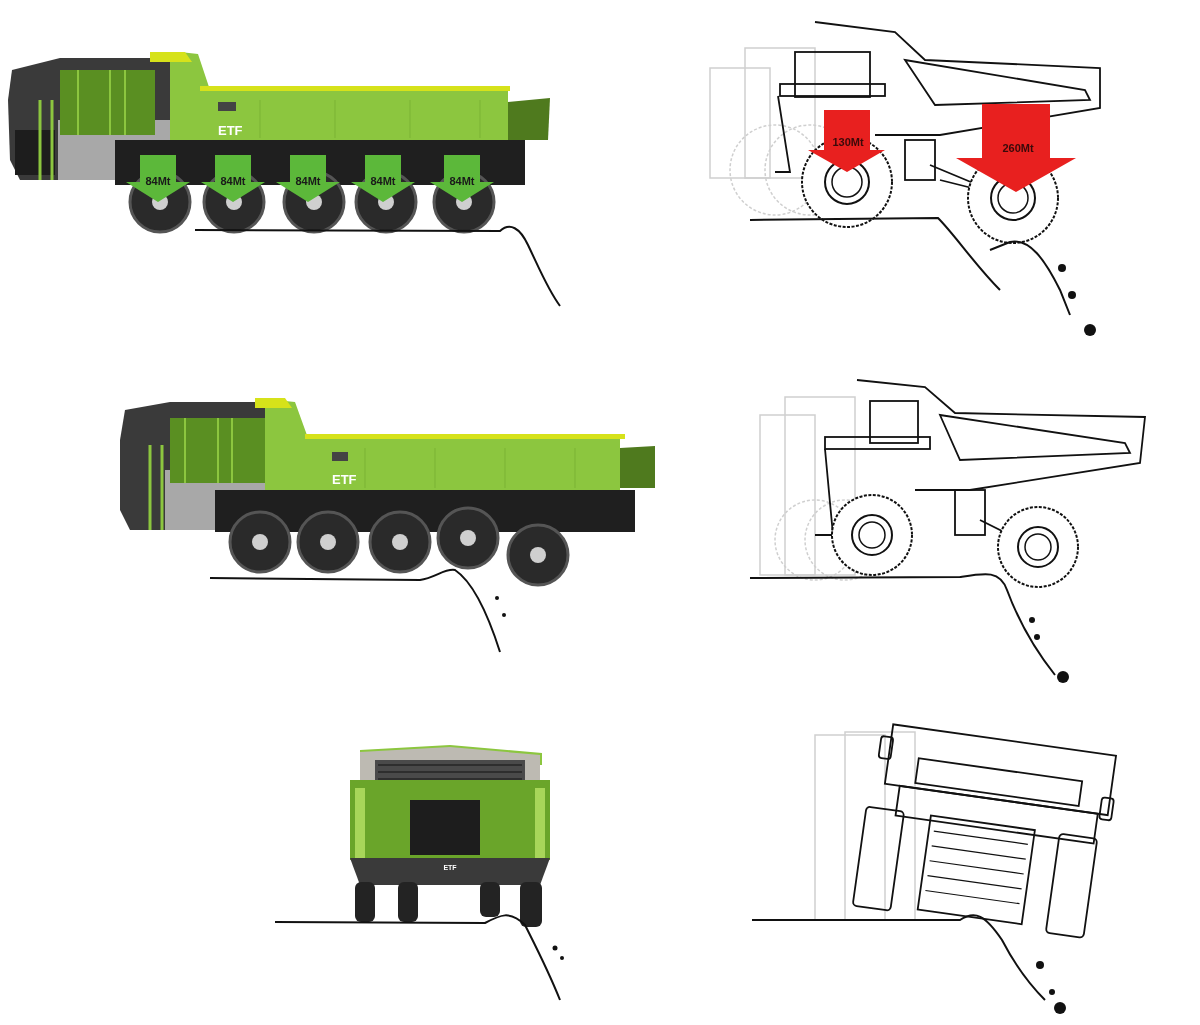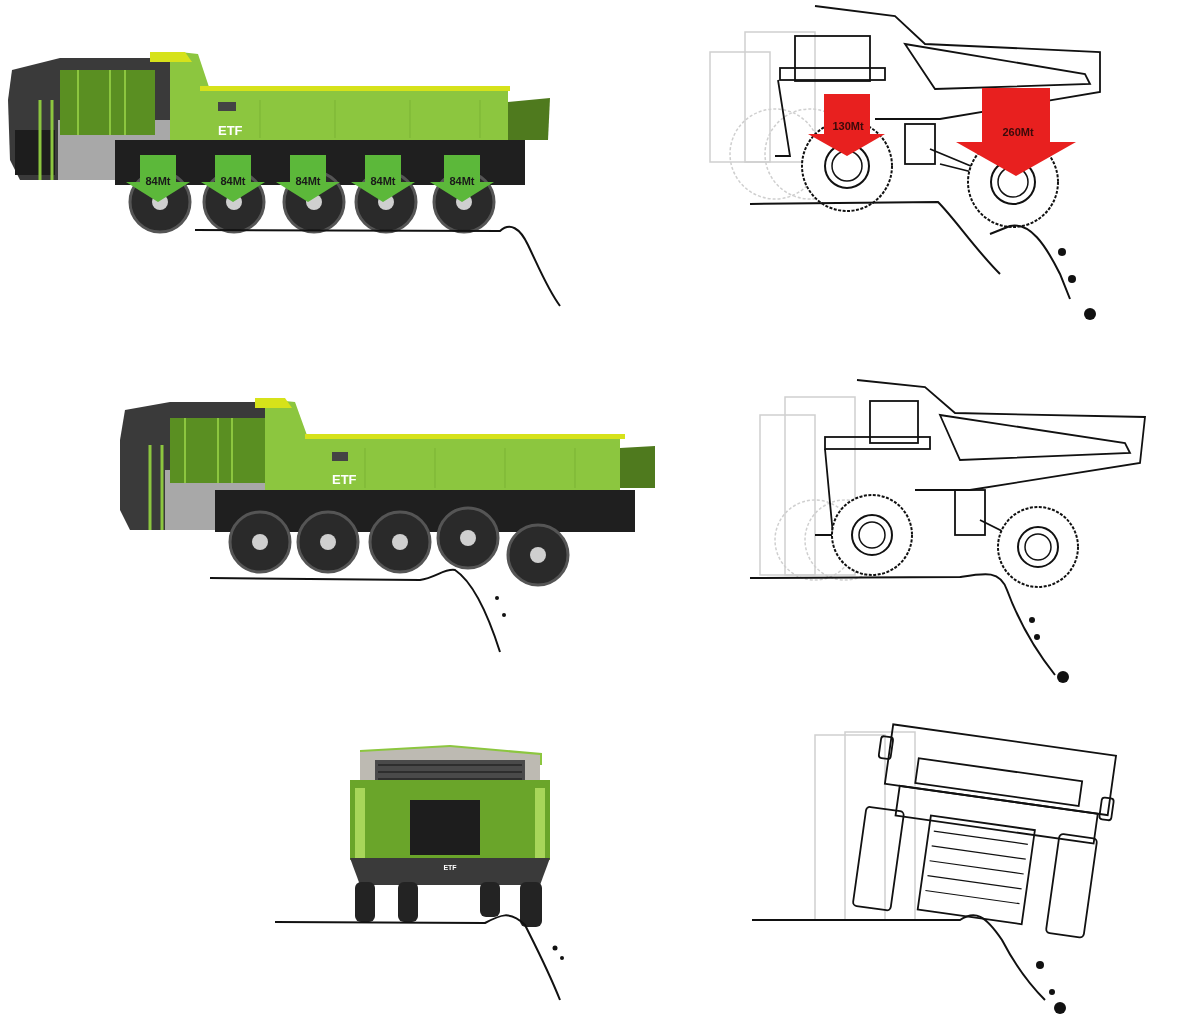--- a/index.html
+++ b/index.html
@@ -68,21 +68,21 @@
       <text x="233" y="145">84Mt</text>
       <text x="308" y="145">84Mt</text>
       <text x="383" y="145">84Mt</text>
       <text x="462" y="145">84Mt</text>
     </g>
 
     <path d="M195 190 L500 191 C510 182 520 188 528 205 C540 230 548 250 560 266" fill="none" stroke="#111" stroke-width="2"></path>
   </svg>
 </div>
 
-<div class="panel" style="left:700px;top:4px;width:400px;height:320px;">
+<div class="panel" style="left:700px;top:20px;width:400px;height:320px;">
   <svg width="400" height="320" viewBox="0 0 400 320">
 
     <g fill="none" stroke="#cfcfcf" stroke-width="1.5">
       <rect x="10" y="48" width="60" height="110"></rect>
         <rect x="45" y="28" width="70" height="130"></rect>
       <circle cx="75" cy="150" r="45" stroke-dasharray="3 2"></circle>
         <circle cx="110" cy="150" r="45" stroke-dasharray="3 2"></circle>
     </g>
 
     <g fill="none" stroke="#111" stroke-width="1.8">

